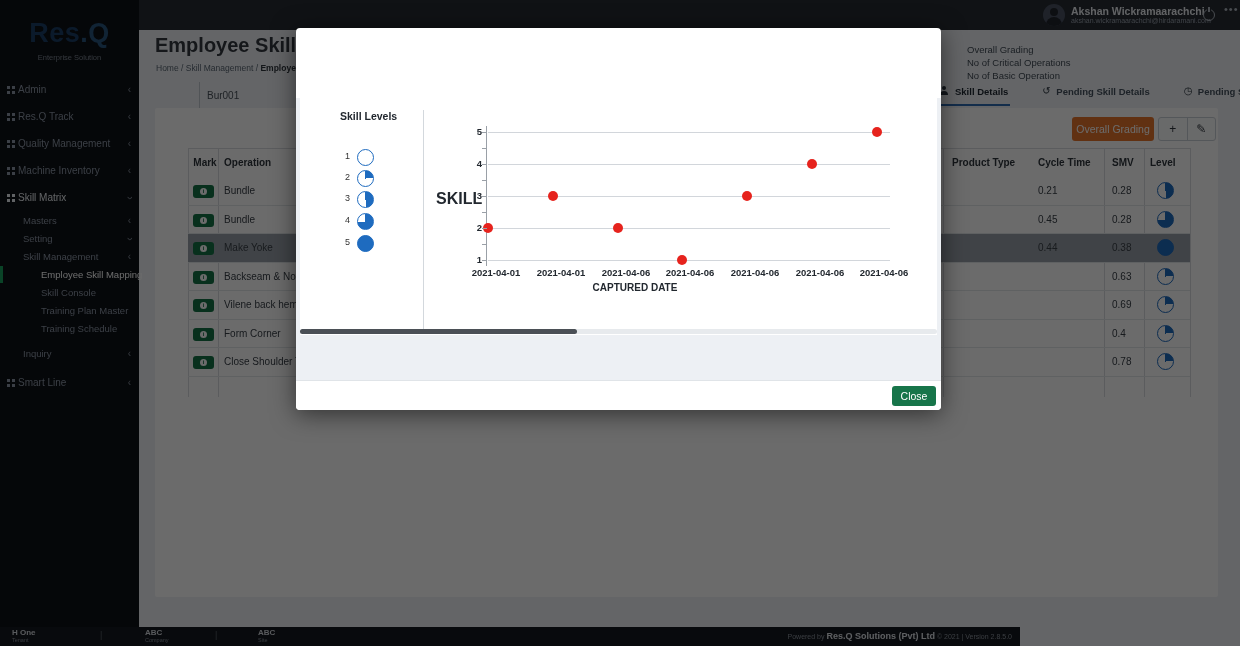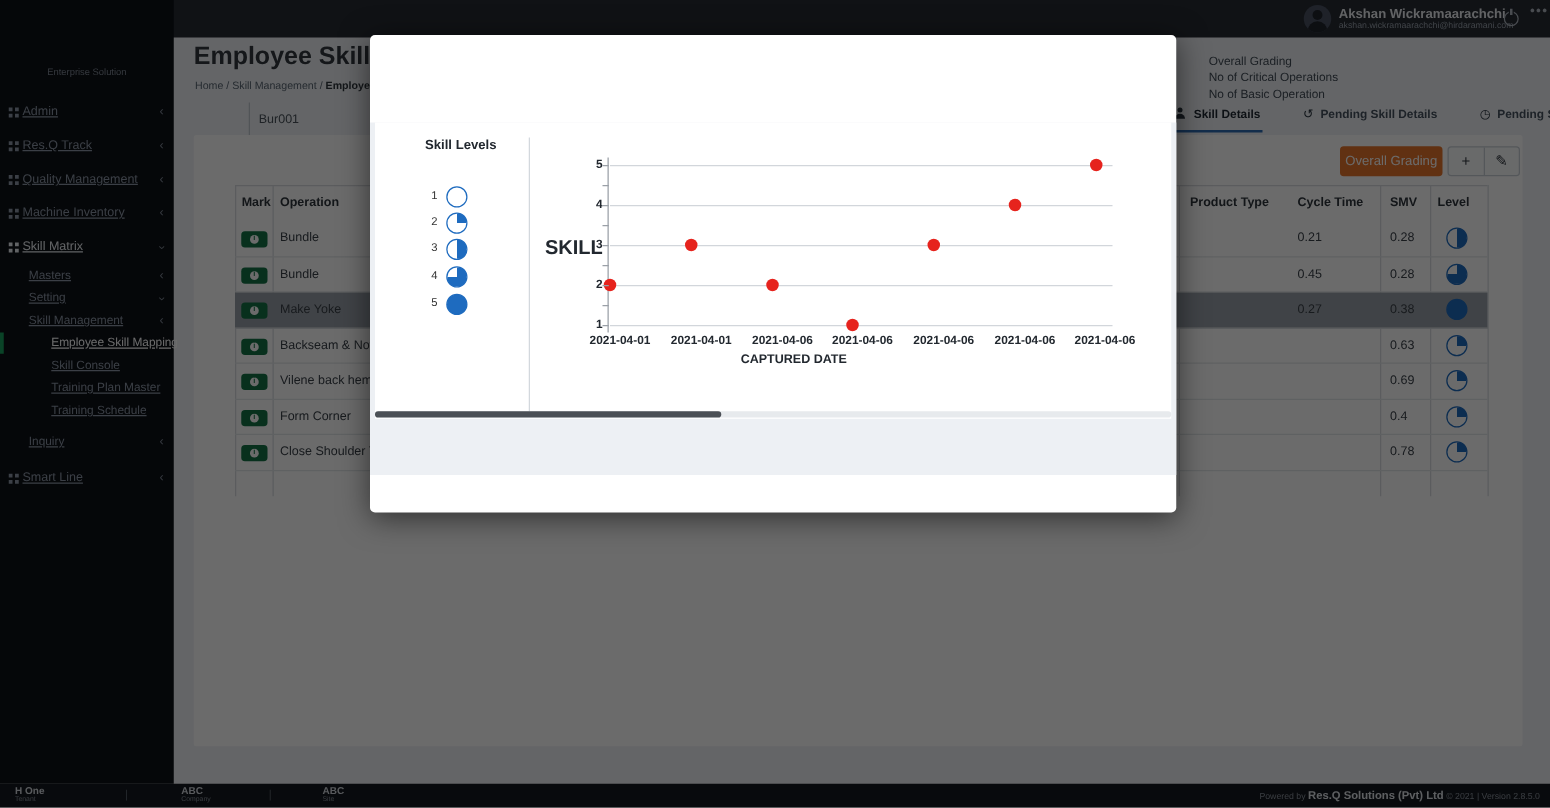--- a/index.html
+++ b/index.html
@@ -17,32 +17,32 @@
   .power-icon::before { content:""; position:absolute; left:3.6px; top:-4px; width:2px; height:6px; background:#262b33; box-shadow:0 0 0 1px #262b33; }
   .power-icon::after { content:""; position:absolute; left:4px; top:-3px; width:1.6px; height:5px; background:#aeb5bf; }
   .more-icon { position:absolute; left:1224px; top:3px; font-size:11px; color:#aeb5bf; letter-spacing:1px; }
 
   
   .sidebar { position:absolute; left:0; top:0; width:139px; height:627px; background:#0d1117; z-index:3; }
   .logo { position:absolute; top:18px; width:139px; text-align:center; font-size:27px; font-weight:bold; color:#1c3f66; letter-spacing:0.5px; }
   .logo .q { color:#29567f; }
   .tagline { position:absolute; top:53px; width:139px; text-align:center; font-size:7.5px; color:#7d8692; }
   .nav-item { position:absolute; left:0; width:139px; height:18px; line-height:18px; color:#8d97a6; font-size:10px; cursor:pointer; }
-  .nav-item .lbl { position:absolute; left:18px; white-space:nowrap;text-decoration:underline; }
+  .nav-item .lbl { position:absolute; left:18px; white-space:nowrap; }
   .nav-item.lvl1 .lbl { left:23px; font-size:9.5px; }
   .nav-item.lvl2 .lbl { left:41px; font-size:9.5px; }
   .nav-item.on { color:#e8ecf0; }
   .nav-item.sel { color:#ffffff; }
   .grid-icon { position:absolute; left:7px; top:5px; width:3px; height:3px; background:currentColor; box-shadow:5px 0 0 currentColor, 0 5px 0 currentColor, 5px 5px 0 currentColor; }
   .chev { position:absolute; right:8px; top:0; font-size:10px; color:#7d8692; }
   .chev.down { transform:rotate(-90deg); }
   .sel-bar { position:absolute; left:0; top:266px; width:3px; height:17px; background:#18a05e; }
 
   
-  .bottombar { position:absolute; left:0; top:627px; width:1240px; height:19px; background:#15191f; z-index:3; }
+  .bottombar { position:absolute; left:0; top:627px; width:1020px; height:19px; background:#15191f; z-index:3; }
   .org { position:absolute; top:2px; text-align:left; }
   .org .nm { font-size:8px; font-weight:bold; color:#d2d7dd; line-height:8px; }
   .org .tp { font-size:5.5px; color:#848d98; line-height:6px; }
   .org-sep { position:absolute; top:3px; color:#555e69; font-size:9px; }
   .powered { position:absolute; right:8px; top:4px; font-size:7px; color:#8a929d; }
   .powered .brand { font-size:9px; font-weight:bold; color:#dde2e8; }
 
   
   .page { position:absolute; left:139px; top:30px; width:1101px; height:597px; background:#eef1f5; z-index:1; }
   .page-title { position:absolute; left:16px; top:4px; font-size:20px; font-weight:bold; color:#32383f; }
@@ -178,21 +178,21 @@
       <div class="row" style="top:57.5px;">
         <span class="badge-info"></span>
         <span class="cell" style="left:36px;">Bundle</span>
         <span class="cell" style="left:850px;">0.45</span>
         <span class="cell" style="left:924px;">0.28</span>
         <span class="pie" style="background: conic-gradient(rgb(30, 107, 191) 0deg, rgb(30, 107, 191) 75%, rgb(255, 255, 255) 75%, rgb(255, 255, 255) 100%);"></span>
       </div>
       <div class="row selected" style="top:86px;">
         <span class="badge-info"></span>
         <span class="cell" style="left:36px;">Make Yoke</span>
-        <span class="cell" style="left:850px;">0.27</span>
+        <span class="cell" style="left:850px;">0.44</span>
         <span class="cell" style="left:924px;">0.38</span>
         <span class="pie" style="background: rgb(30, 107, 191);"></span>
       </div>
       <div class="row" style="top:114.5px;">
         <span class="badge-info"></span>
         <span class="cell" style="left:36px;">Backseam &amp; Notch</span>
         <span class="cell" style="left:924px;">0.63</span>
         <span class="pie" style="background: conic-gradient(rgb(30, 107, 191) 0deg, rgb(30, 107, 191) 25%, rgb(255, 255, 255) 25%, rgb(255, 255, 255) 100%);"></span>
       </div>
       <div class="row" style="top:143px;">
@@ -218,20 +218,21 @@
 
   <div class="topbar">
     <div class="avatar"></div>
     <div class="user-name">Akshan Wickramaarachchi</div>
     <div class="user-email">akshan.wickramaarachchi@hirdaramani.com</div>
     <div class="power-icon"></div>
     <div class="more-icon">•••</div>
   </div>
 
   <div class="sidebar">
+    <div class="logo"><span>Res</span><span class="q">.Q</span></div>
     <div class="tagline">Enterprise Solution</div>
 
     <div class="nav-item" style="top:81px;">
         <span class="grid-icon"></span>
         <span class="lbl">Admin</span>
         <span class="chev">‹</span>
       </div>
     <div class="nav-item" style="top:108px;">
         <span class="grid-icon"></span>
         <span class="lbl">Res.Q Track</span>
@@ -379,15 +380,18 @@
           <div class="ytick" style="top: 66px;"></div>
           <div class="ytick" style="top: 82px;"></div>
           <div class="ytick" style="top: 98px;"></div>
           <div class="ytick" style="top: 114px;"></div>
           <div class="ytick" style="top: 130px;"></div>
           <div class="ytick" style="top: 146px;"></div>
           <div class="ytick" style="top: 162px;"></div>
         </div>
     </div>
 
+    <div class="mfooter">
+      <button class="close-btn">Close</button>
+    </div>
   </div>
 
 </div>
 
 </body></html>

